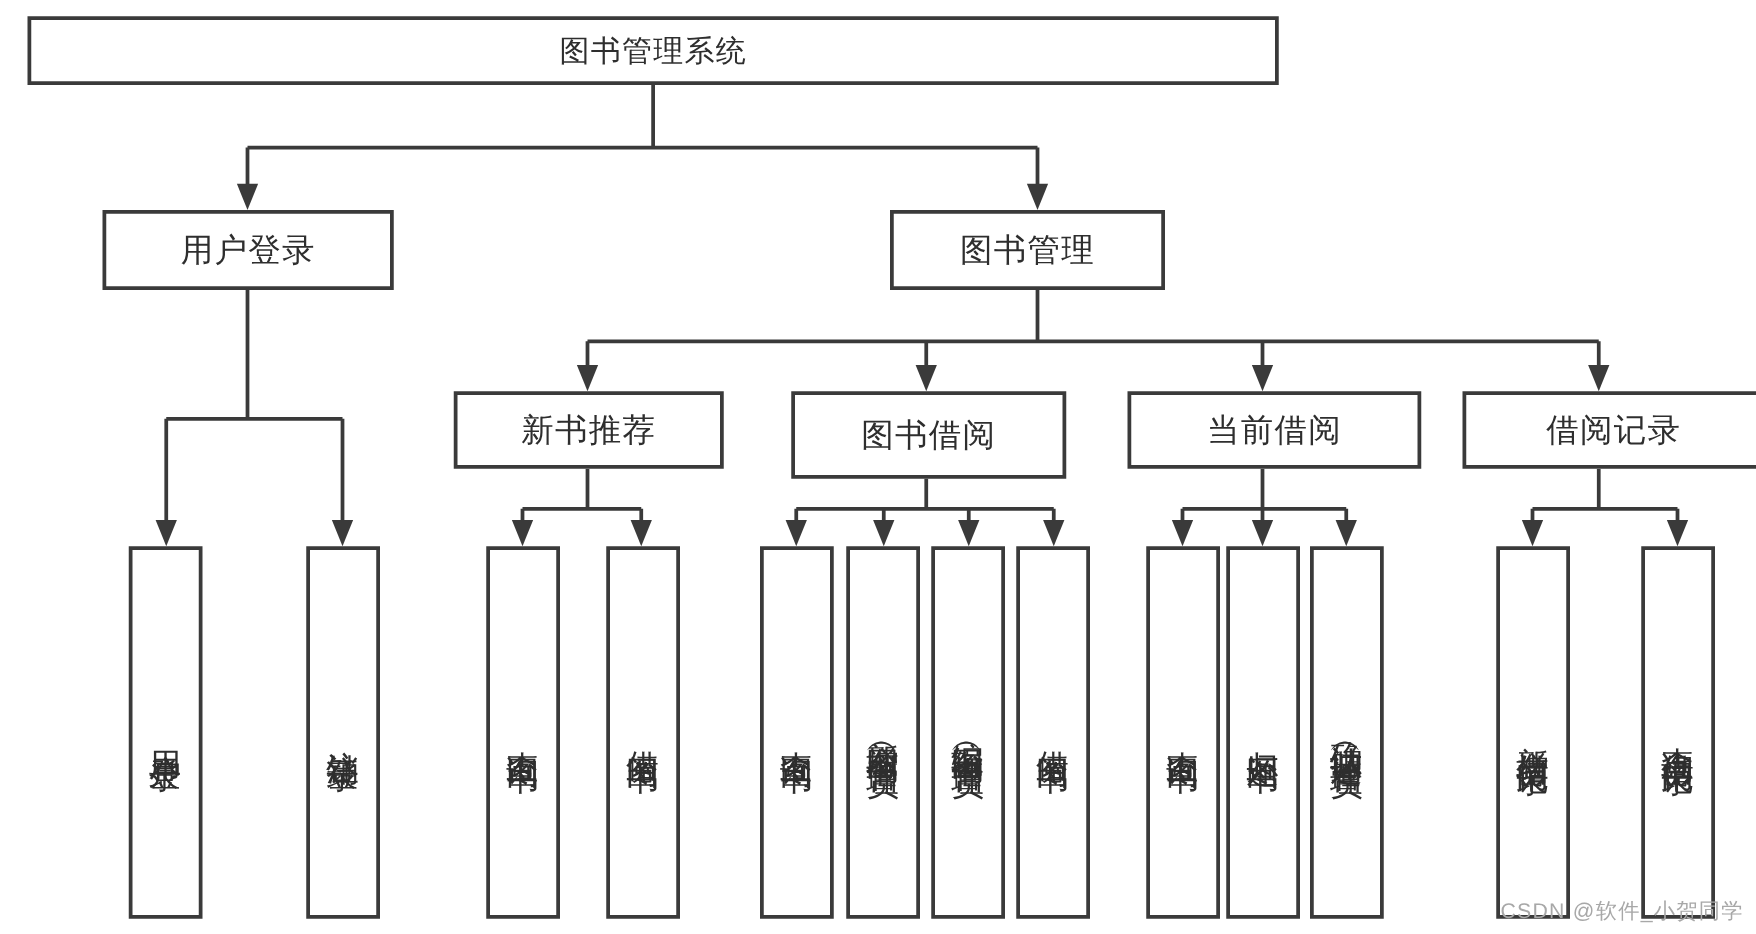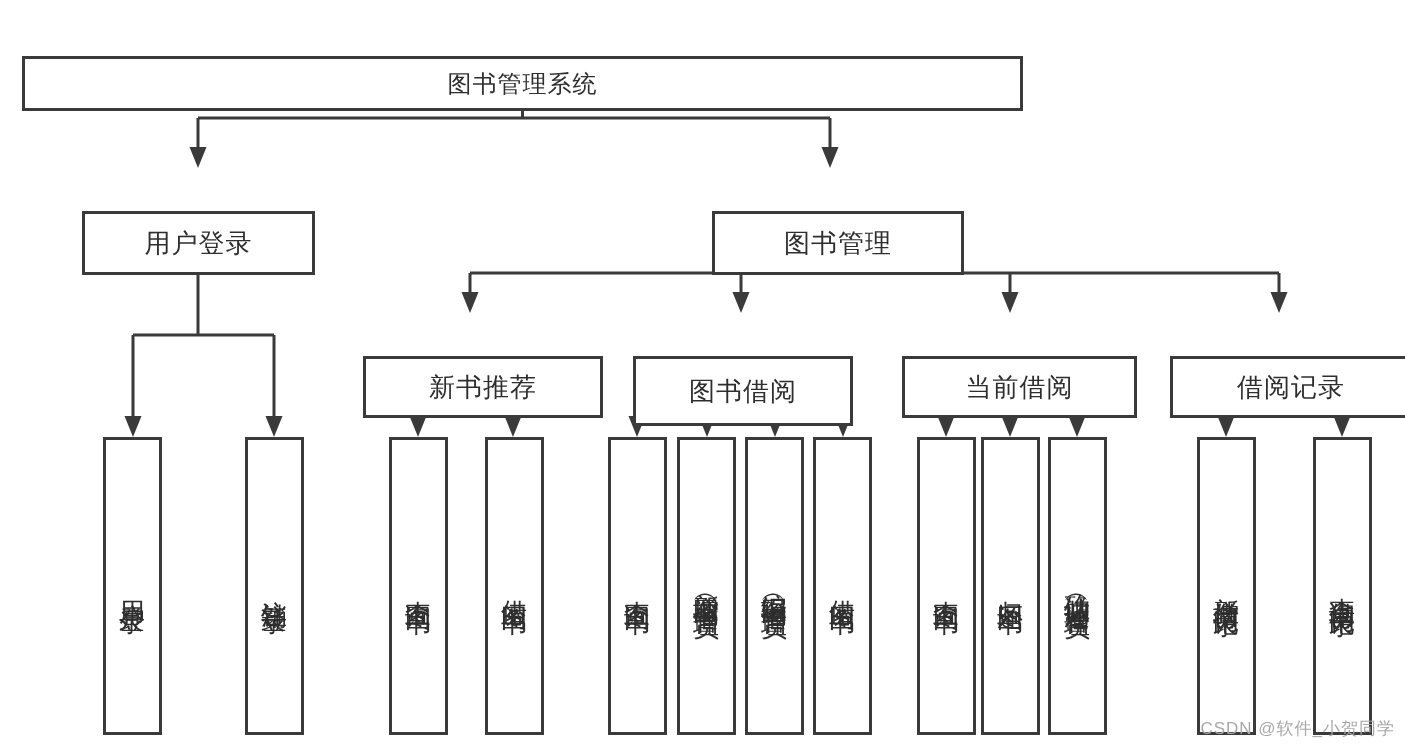--- a/index.html
+++ b/index.html
@@ -15,21 +15,21 @@
     position:absolute;
     box-sizing:border-box;
     border:3px solid #3a3a3a;
     background:#ffffff;
     color:#2e2e2e;
     display:flex;
     align-items:center;
     justify-content:center;
     text-align:center;
   }
-  .h{font-size:26px;letter-spacing:1px;white-space:nowrap;margin-top:43px;}
+  .h{font-size:26px;letter-spacing:1px;white-space:nowrap;}
   .root{font-size:24px;letter-spacing:1px;}
   .v{
     width:59px;height:298px;top:437px;
     writing-mode:vertical-rl;
     text-orientation:mixed;
     font-size:26px;
     letter-spacing:3px;
     line-height:1;
   }
   .watermark{
@@ -81,23 +81,23 @@
       <polygon points="1001.5,416 1018.5,416 1010,437"></polygon>
       <polygon points="1068.5,416 1085.5,416 1077,437"></polygon>
       <polygon points="1217.5,416 1234.5,416 1226,437"></polygon>
       <polygon points="1333.5,416 1350.5,416 1342,437"></polygon>
     </g>
   </svg>
 
   <div class="box h root" style="left:22px;top:13px;width:1001px;height:55px">图书管理系统</div>
 
   <div class="box h" style="left:82px;top:168px;width:233px;height:64px">用户登录</div>
-  <div class="box h" style="left:712px;top:168px;width:252px;height:64px">图书管理</div>
+  <div class="box h" style="left:712px;top:168px;width:220px;height:64px">图书管理</div>
 
-  <div class="box h" style="left:363px;top:313px;width:240px;height:62px">新书推荐</div>
+  <div class="box h" style="left:363px;top:313px;width:216px;height:62px">新书推荐</div>
   <div class="box h" style="left:633px;top:313px;width:220px;height:70px">图书借阅</div>
   <div class="box h" style="left:902px;top:313px;width:235px;height:62px">当前借阅</div>
   <div class="box h" style="left:1170px;top:313px;width:242px;height:62px">借阅记录</div>
 
   <div class="box v" style="left:103px">用户登录</div>
   <div class="box v" style="left:245px">注销登录</div>
 
   <div class="box v" style="left:389px">查询图书</div>
   <div class="box v" style="left:485px">借阅图书</div>
 

